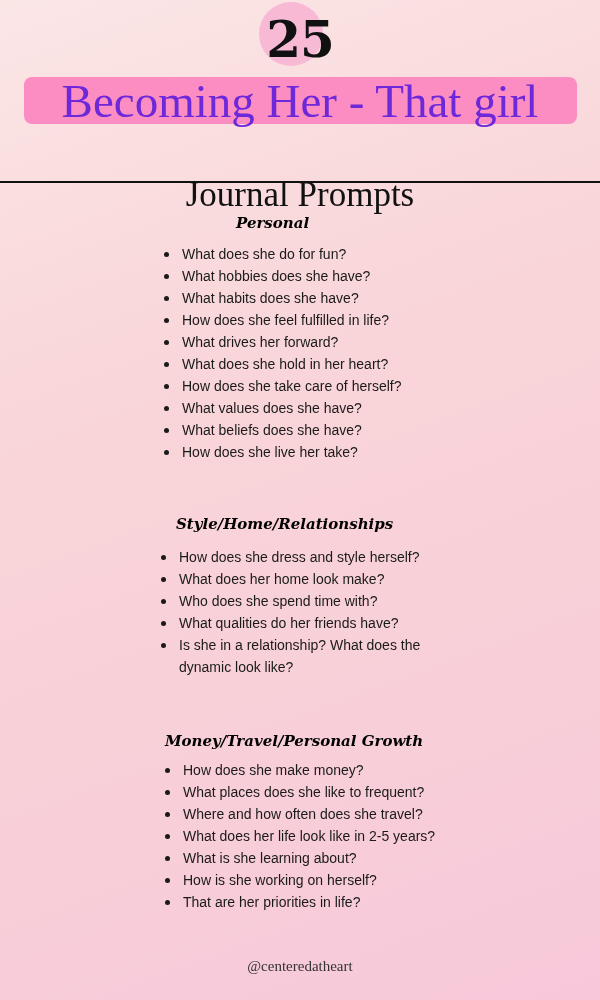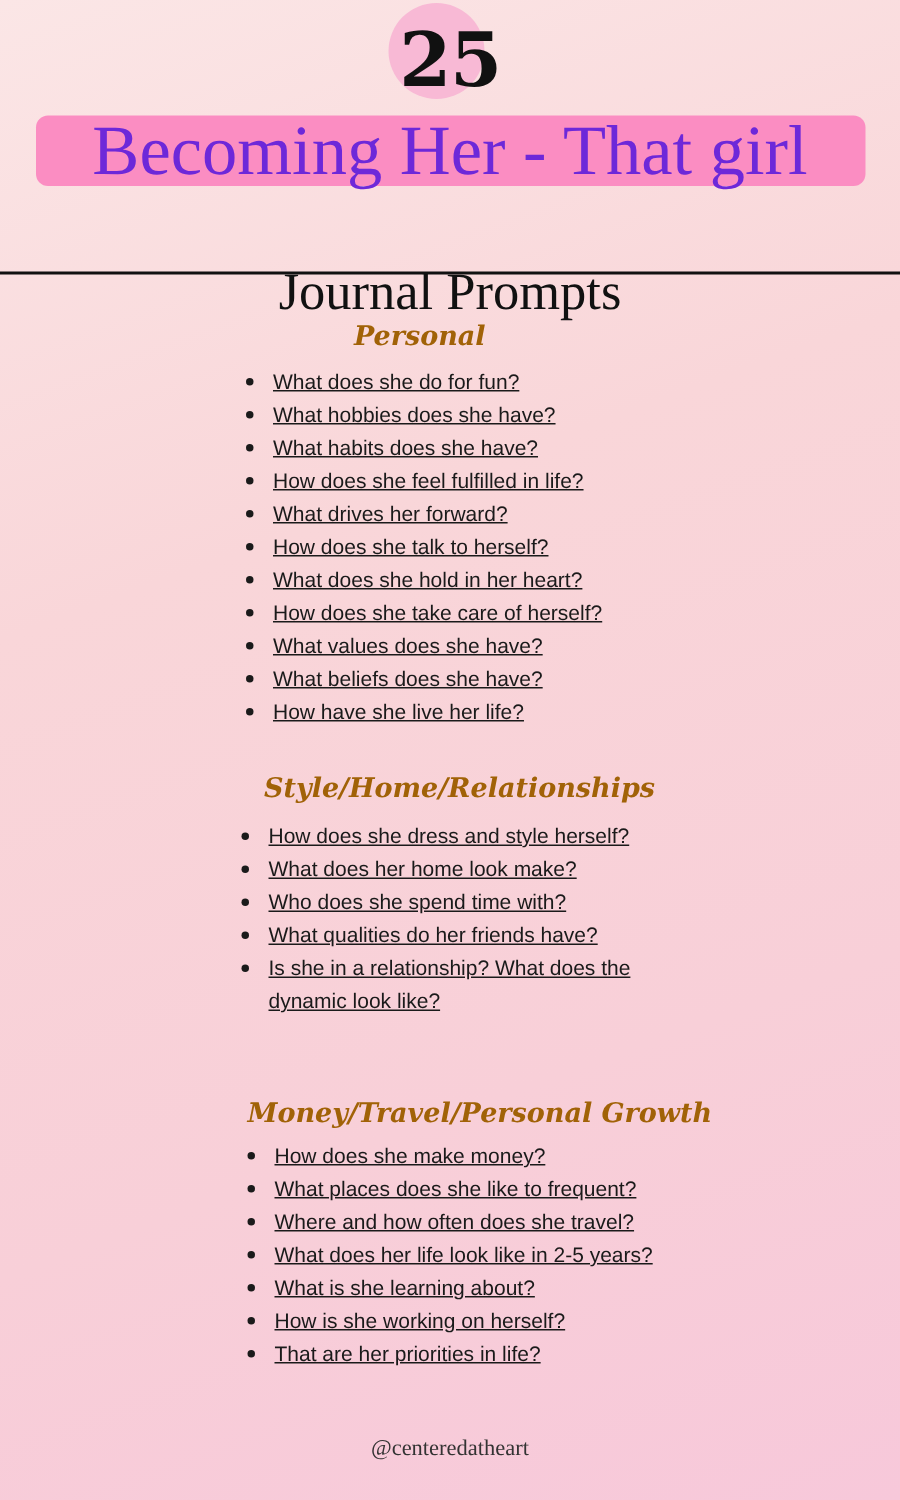--- a/index.html
+++ b/index.html
@@ -27,27 +27,26 @@
       position: absolute; left: 0; right: 0; top: 74px; text-align: center;
       font-family: "Liberation Serif", serif; font-size: 47px; line-height: 54px; color: #6d28d9;
     }
     .title2 {
       position: absolute; left: 0; right: 0; top: 120px; text-align: center;
       font-family: "Liberation Serif", serif; font-size: 35px; line-height: 54px; color: #111; margin-top: 48px;
     }
     .rule { position: absolute; left: 0; width: 600px; top: 181px; height: 2px; background: #111; }
     .section-title {
       position: absolute; font-family: "DejaVu Serif", serif; font-style: italic; font-weight: bold;
-      font-size: 18px; color: #a16207; white-space: nowrap;
+      font-size: 15px; color: #000000; white-space: nowrap;
     }
     ul.items { position: absolute; margin: 0; padding: 0; list-style: none; }
     ul.items li {
       position: relative; font-size: 14px; line-height: 22px; padding-left: 19px; color: #1a1a1a;
       white-space: nowrap;
-      text-decoration: underline;
     }
     ul.items li::before {
       content: ""; position: absolute; left: 1px; top: 9px; width: 5px; height: 5px; border-radius: 50%; background: #1a1a1a;
     }
     .handle {
       position: absolute; left: 0; right: 0; top: 958px; text-align: center;
       font-family: "Liberation Serif", serif; font-size: 15px; color: #333;
     }
   </style>
 </head>
@@ -65,26 +64,25 @@
 <div class="title2">Journal Prompts</div>
 <div class="rule"></div>
 
 <div class="section-title" style="left:236px; top:214px;">Personal</div>
 <ul class="items" style="left:163px; top:243px;">
   <li>What does she do for fun?</li>
   <li>What hobbies does she have?</li>
   <li>What habits does she have?</li>
   <li>How does she feel fulfilled in life?</li>
   <li>What drives her forward?</li>
-  <li>How does she talk to herself?</li>
   <li>What does she hold in her heart?</li>
   <li>How does she take care of herself?</li>
   <li>What values does she have?</li>
   <li>What beliefs does she have?</li>
-  <li>How have she live her life?</li>
+  <li>How does she live her take?</li>
 </ul>
 
 <div class="section-title" style="left:176px; top:515px;">Style/Home/Relationships</div>
 <ul class="items" style="left:160px; top:546px;">
   <li>How does she dress and style herself?</li>
   <li>What does her home look make?</li>
   <li>Who does she spend time with?</li>
   <li>What qualities do her friends have?</li>
   <li>Is she in a relationship? What does the</li>
   <li class="cont" style="padding-left:19px;">dynamic look like?</li>

